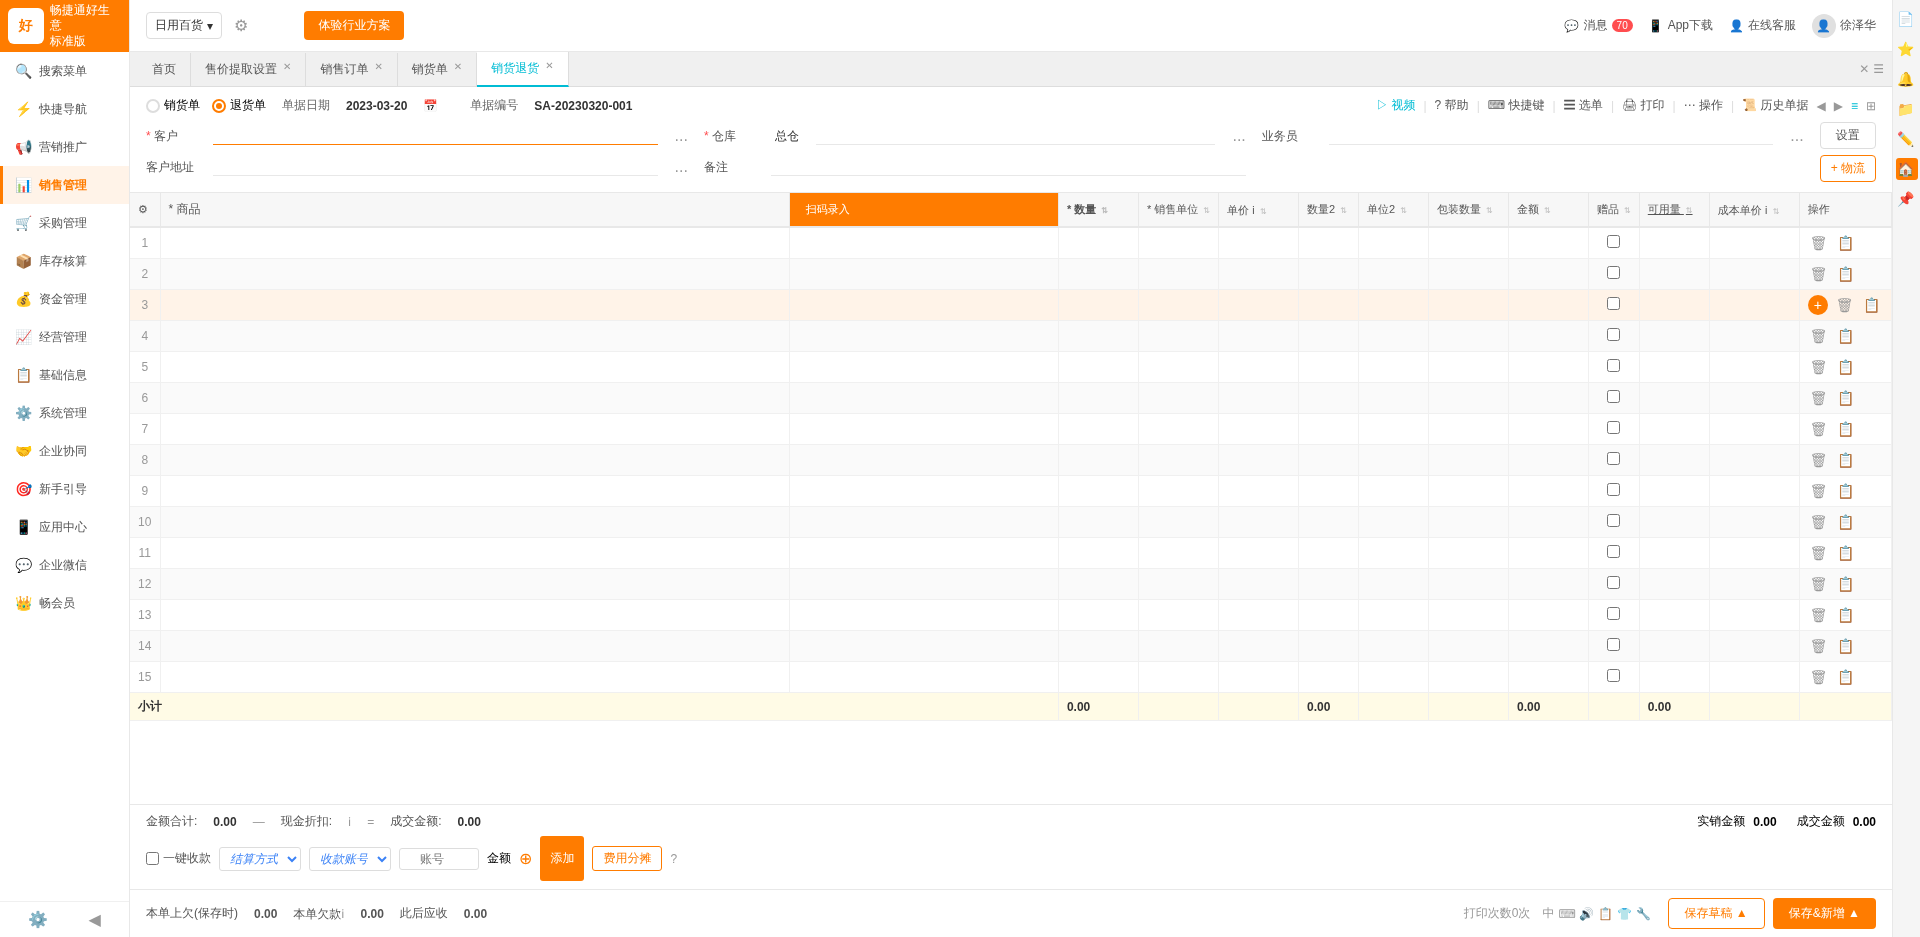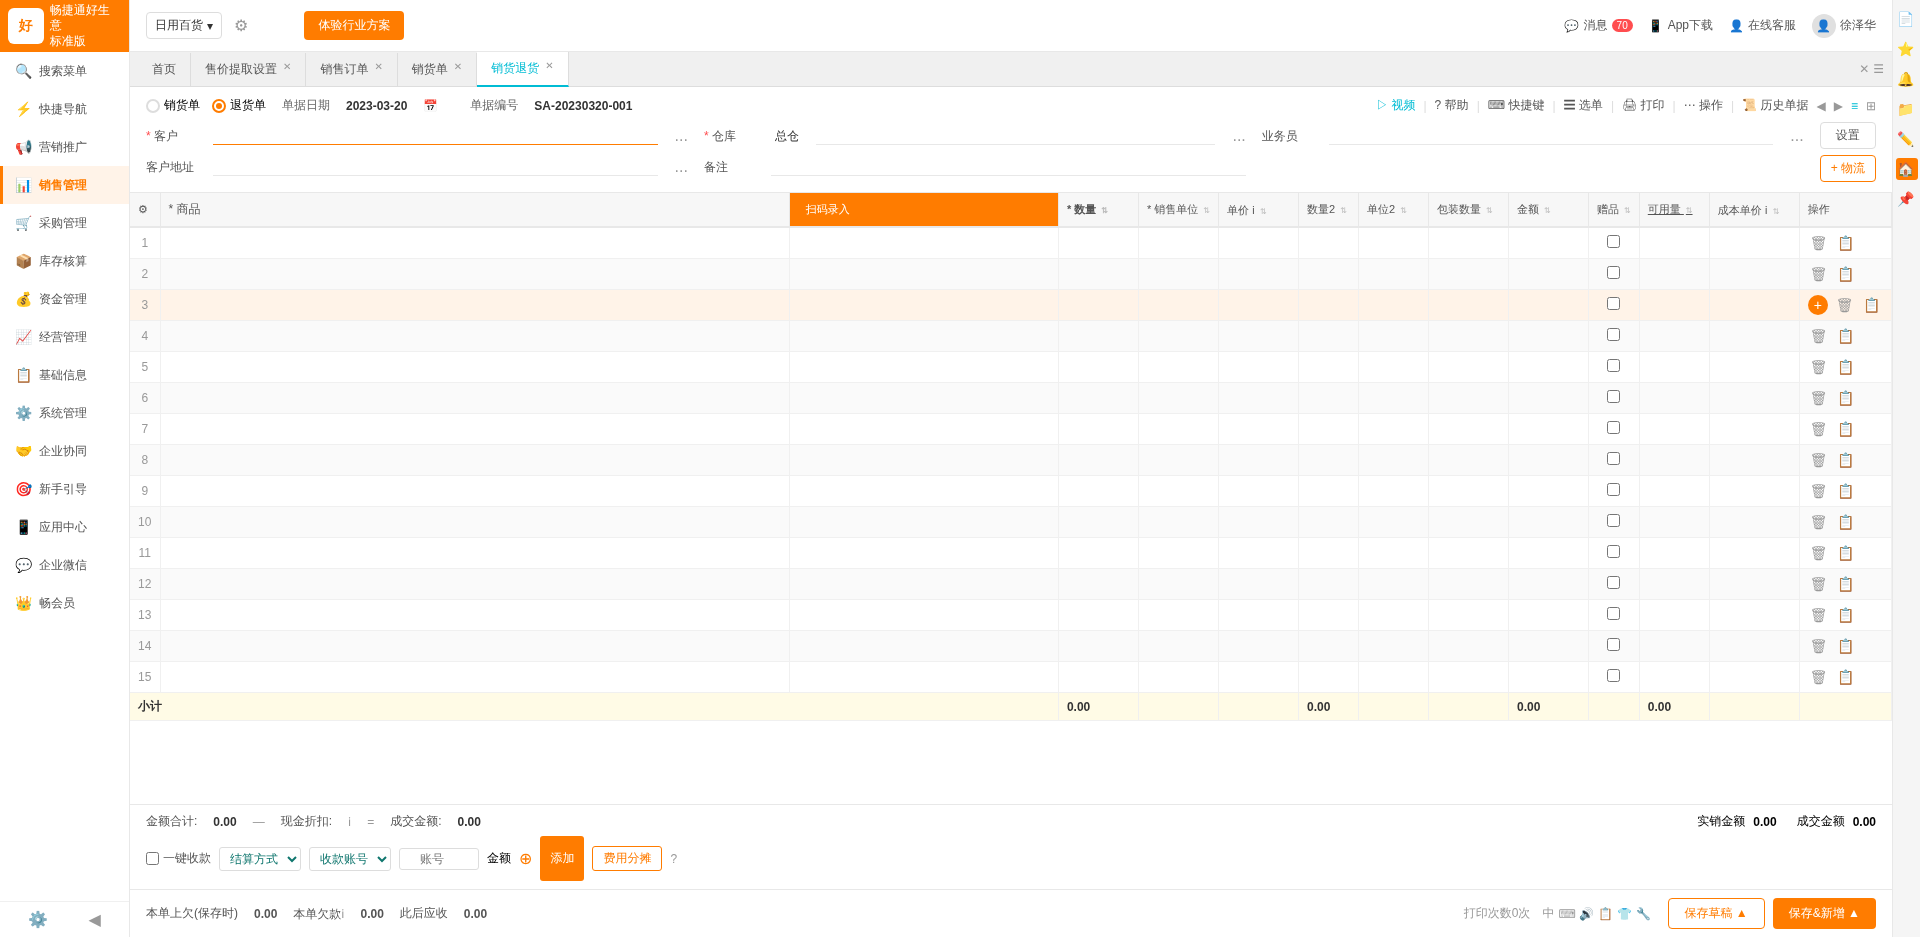--- a/index.html
+++ b/index.html
@@ -80,21 +80,21 @@
 
     
     .bottom-area { background: #fff; border-top: 1px solid #e8e8e8; padding: 8px 16px; flex-shrink: 0; }
     .amount-row { display: flex; align-items: center; gap: 16px; margin-bottom: 6px; }
     .amount-label { color: #555; }
     .amount-value { color: #333; font-weight: bold; }
     .amount-dash { color: #999; }
     .amount-equals { color: #999; }
     .payment-row { display: flex; align-items: center; gap: 8px; }
     .checkbox-label { display: flex; align-items: center; gap: 4px; color: #555; cursor: pointer; }
-    .select-field { border: 1px solid #ddd; border-radius: 3px; padding: 3px 6px; color: #0f766e; background: #fff; }
+    .select-field { border: 1px solid #ddd; border-radius: 3px; padding: 3px 6px; color: #3b82f6; background: #fff; font-style: italic; }
     .input-field { border: 1px solid #ddd; border-radius: 3px; padding: 3px 20px; color: #555; background: #fff; width: 80px; }
     .btn-add { background: #ff7c00; color: #fff; border: none; border-radius: 3px; padding: 14px 10px; cursor: pointer; }
     .btn-expense { background: #fff; border: 1px solid #ff7c00; color: #ff7c00; border-radius: 3px; padding: 3px 10px; cursor: pointer; }
     .summary-right { margin-left: auto; display: flex; flex-direction: column; gap: 4px; text-align: right; }
 
     
     .footer { background: #fff; border-top: 1px solid #e8e8e8; display: flex; padding: 8px 16px; gap: 16px; flex-shrink: 0; }
     .footer-info { display: flex; align-items: center; gap: 16px; flex: 1; color: #555; }
     .footer-tools { display: flex; align-items: center; gap: 4px; }
     .footer-actions { display: flex; gap: 8px; }

